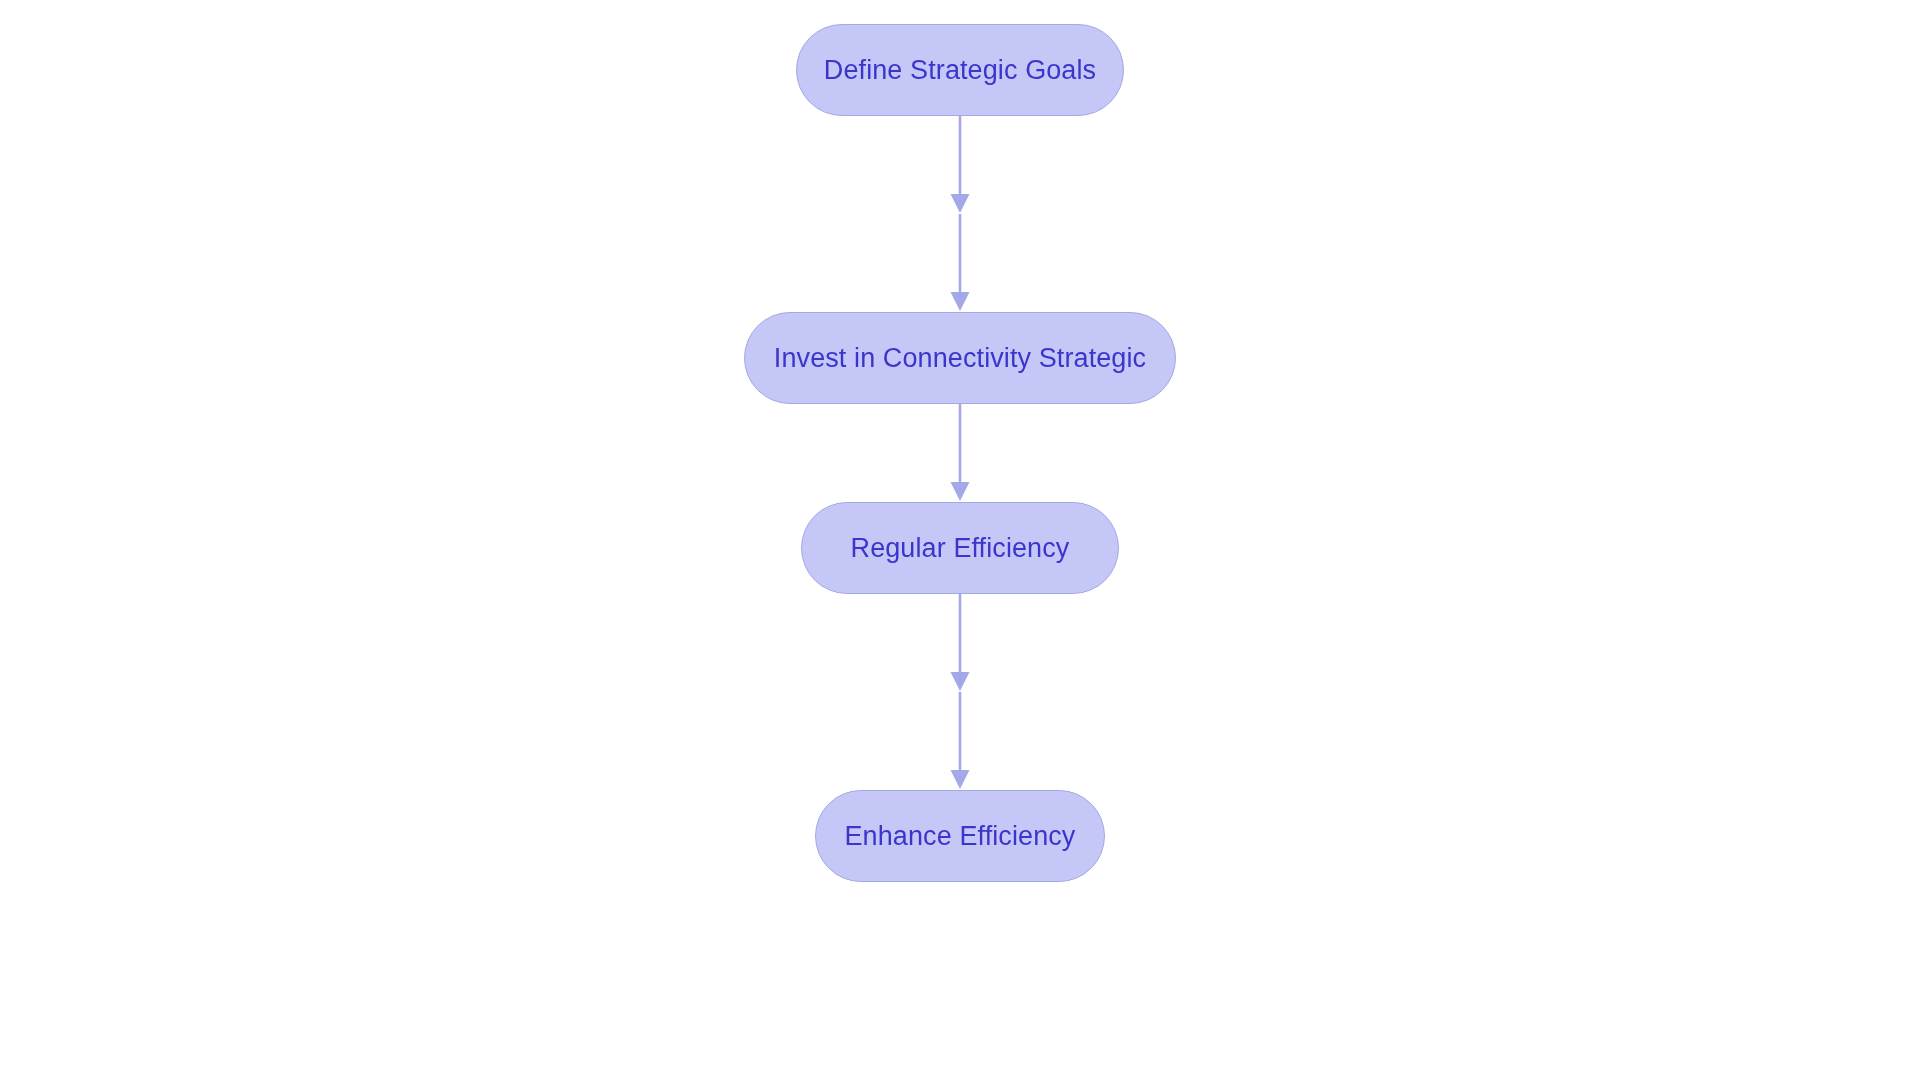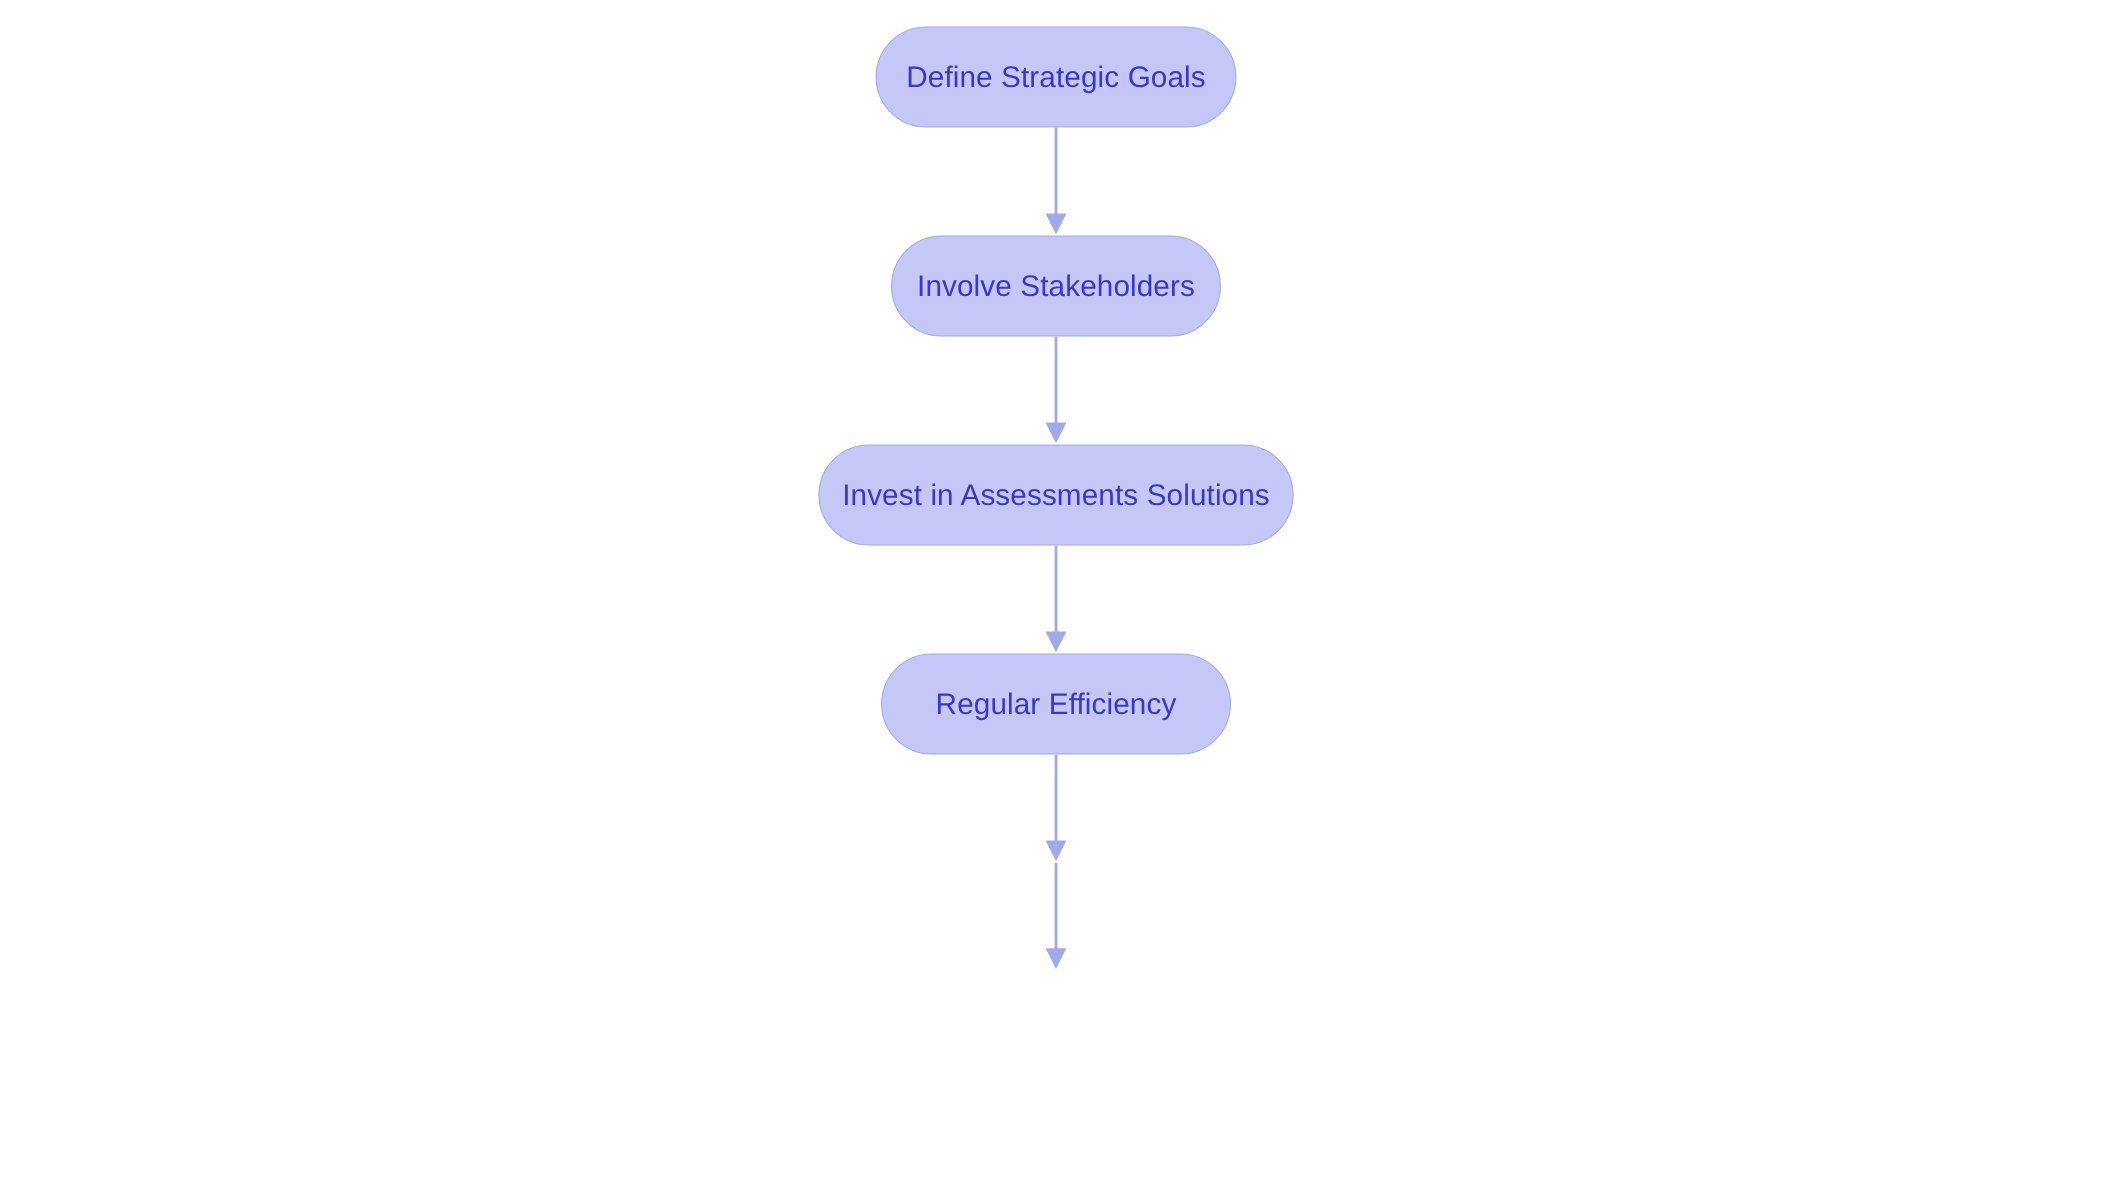--- a/index.html
+++ b/index.html
@@ -87,33 +87,30 @@
       <span class="node-label">Define Strategic Goals</span>
     </div>
 
     <div class="connector">
       <svg width="24" height="98" viewBox="0 0 24 98" xmlns="http://www.w3.org/2000/svg" aria-hidden="true">
         <line x1="12" y1="0" x2="12" y2="80" stroke="#a3a8e8" stroke-width="2.6"></line>
         <polygon points="2.5,78 21.5,78 12,97" fill="#a3a8e8"></polygon>
       </svg>
     </div>
 
-    <div class="node node-w2">
-      <span class="node-label">Involve Stakeholders</span>
-    </div>
 
     <div class="connector">
       <svg width="24" height="98" viewBox="0 0 24 98" xmlns="http://www.w3.org/2000/svg" aria-hidden="true">
         <line x1="12" y1="0" x2="12" y2="80" stroke="#a3a8e8" stroke-width="2.6"></line>
         <polygon points="2.5,78 21.5,78 12,97" fill="#a3a8e8"></polygon>
       </svg>
     </div>
 
     <div class="node node-w3">
-      <span class="node-label">Invest in Assessments Solutions</span>
+      <span class="node-label">Invest in Connectivity Strategic</span>
     </div>
 
     <div class="connector">
       <svg width="24" height="98" viewBox="0 0 24 98" xmlns="http://www.w3.org/2000/svg" aria-hidden="true">
         <line x1="12" y1="0" x2="12" y2="80" stroke="#a3a8e8" stroke-width="2.6"></line>
         <polygon points="2.5,78 21.5,78 12,97" fill="#a3a8e8"></polygon>
       </svg>
     </div>
 
     <div class="node node-w4">
@@ -128,15 +125,18 @@
     </div>
 
 
     <div class="connector">
       <svg width="24" height="98" viewBox="0 0 24 98" xmlns="http://www.w3.org/2000/svg" aria-hidden="true">
         <line x1="12" y1="0" x2="12" y2="80" stroke="#a3a8e8" stroke-width="2.6"></line>
         <polygon points="2.5,78 21.5,78 12,97" fill="#a3a8e8"></polygon>
       </svg>
     </div>
 
+    <div class="node node-w6">
+      <span class="node-label">Enhance Efficiency</span>
+    </div>
 
   </div>
 </div>
 
 </body></html>

